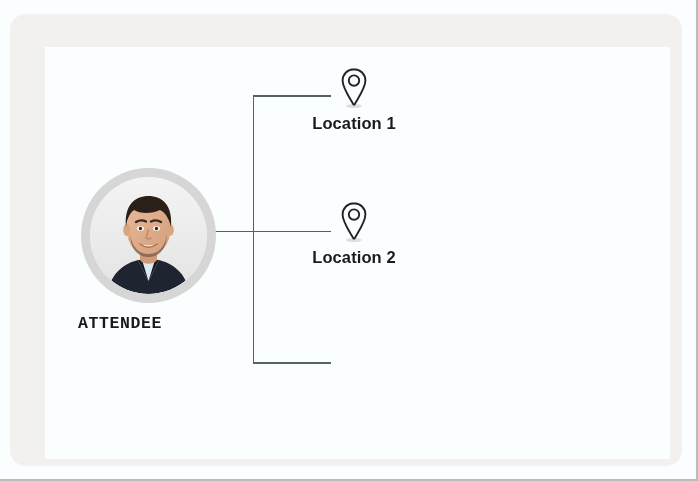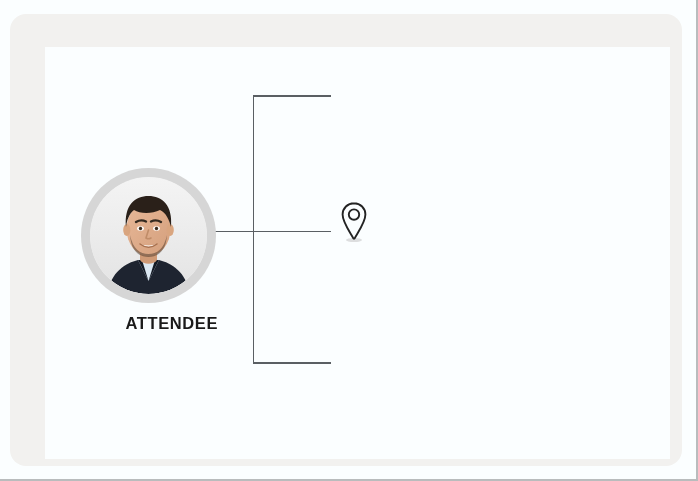--- a/index.html
+++ b/index.html
@@ -58,21 +58,22 @@
     height: 412px;
     background: #fbfeff;
   }
 
   
   #attendee-node {
     position: absolute;
     left: 78px;
     top: 168px;
     width: 140px;
-    text-align: right;
+    text-align: left;
+    font-family: Liberation Mono, monospace;
   }
   #avatar {
     position: relative;
     width: 135px;
     height: 135px;
     margin: 0 auto;
     border-radius: 50%;
     background: #d6d6d6;
     box-sizing: border-box;
   }
@@ -208,25 +209,34 @@
             <path d="M50 67 q8.5 6.5 17 0" stroke="#a8714f" stroke-width="1.5" fill="none" stroke-linecap="round"></path>
 
             <path d="M40 58 C41 74 49 80 58.5 80 C68 80 76 74 77 58 C74 72 67 77 58.5 77 C50 77 43 72 40 58 Z" fill="#3a2c22" opacity="0.45"></path>
           </g>
         </svg>
       </div>
     </div>
     <div id="attendee-label">ATTENDEE</div>
   </div>
 
+  <div class="loc-node" id="loc-node-0">
+    <svg class="loc-pin" viewBox="0 0 34 44" xmlns="http://www.w3.org/2000/svg">
+      <ellipse cx="17" cy="40" rx="8" ry="2" fill="#b9b9b9" opacity="0.45"></ellipse>
+      <path d="M17 3.2 C10.6 3.2 5.6 8.2 5.6 14.6 C5.6 22.6 14 33.5 16.2 38.2 C16.5 38.9 17.5 38.9 17.8 38.2 C20 33.5 28.4 22.6 28.4 14.6 C28.4 8.2 23.4 3.2 17 3.2 Z" fill="none" stroke="#232323" stroke-width="1.9" stroke-linejoin="round"></path>
+      <circle cx="17" cy="14.6" r="5.2" fill="none" stroke="#232323" stroke-width="1.9"></circle>
+    </svg>
+    <div class="loc-label">Location 1</div>
+  </div>
 
   <div class="loc-node" id="loc-node-1">
     <svg class="loc-pin" viewBox="0 0 34 44" xmlns="http://www.w3.org/2000/svg">
       <ellipse cx="17" cy="40" rx="8" ry="2" fill="#b9b9b9" opacity="0.45"></ellipse>
       <path d="M17 3.2 C10.6 3.2 5.6 8.2 5.6 14.6 C5.6 22.6 14 33.5 16.2 38.2 C16.5 38.9 17.5 38.9 17.8 38.2 C20 33.5 28.4 22.6 28.4 14.6 C28.4 8.2 23.4 3.2 17 3.2 Z" fill="none" stroke="#232323" stroke-width="1.9" stroke-linejoin="round"></path>
       <circle cx="17" cy="14.6" r="5.2" fill="none" stroke="#232323" stroke-width="1.9"></circle>
     </svg>
+    <div class="loc-label">Location 2</div>
   </div>
 
 
   <div id="right-rule"></div>
   <div id="bottom-rule"></div>
 </div>
 
 </body></html>

